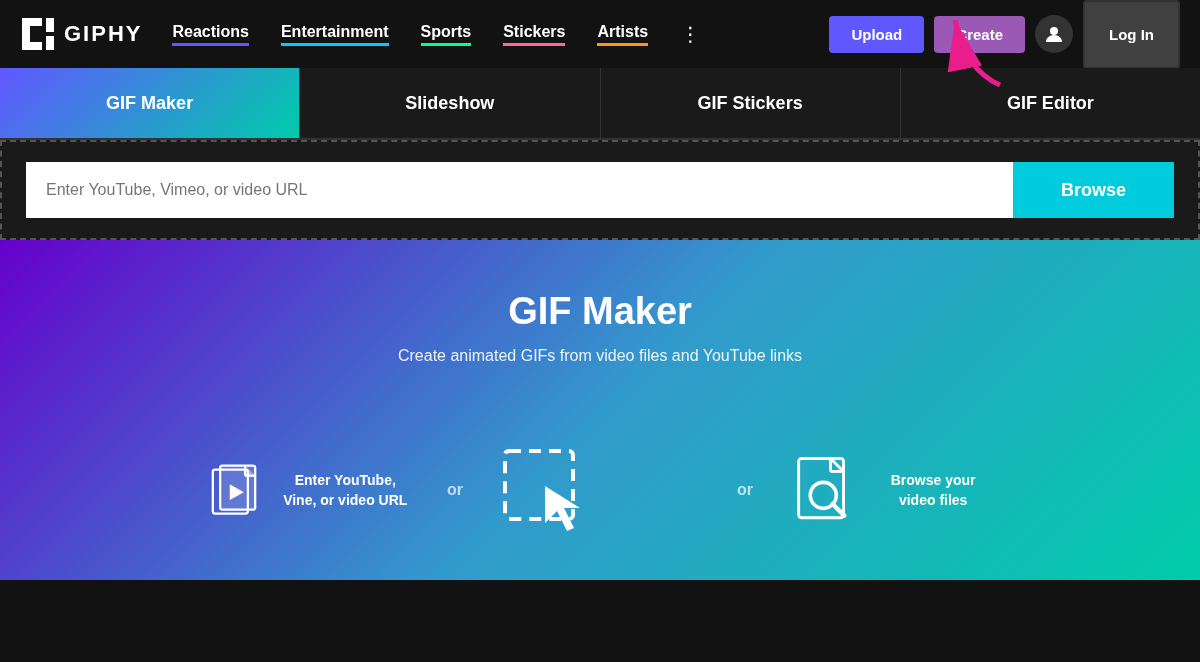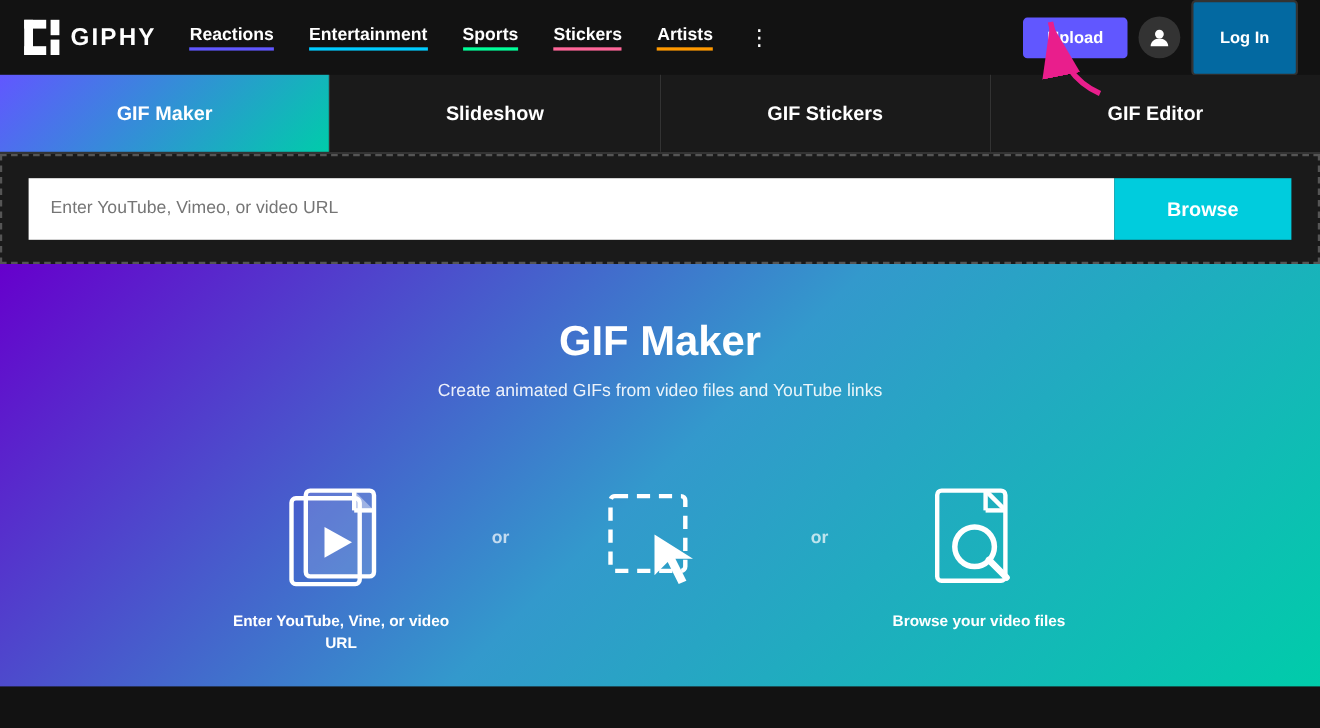--- a/index.html
+++ b/index.html
@@ -88,21 +88,21 @@
       width: 38px;
       height: 38px;
       display: flex;
       align-items: center;
       justify-content: center;
       cursor: pointer;
       color: white;
       font-size: 18px;
     }
     .login-btn {
-      background: #0369a1;
+      background: #404040;
       color: white;
       border: 2px solid #333;
       border-radius: 4px;
       padding: 24px 24px;
       font-size: 15px;
       font-weight: 600;
       cursor: pointer;
     }
 
     
@@ -187,21 +187,21 @@
     }
     .icons-row {
       display: flex;
       align-items: flex-start;
       gap: 0;
       width: 780px;
       justify-content: space-between;
     }
     .icon-block {
       display: flex;
-      flex-direction: column;
+      flex-direction: row;
       align-items: center;
       gap: 14px;
       width: 200px;
     }
     .icon-block .icon-svg {
       width: 100px;
       height: 100px;
     }
     .icon-block .icon-label {
       color: white;
@@ -239,20 +239,21 @@
     <div class="nav-links">
       <a class="nav-link reactions">Reactions</a>
       <a class="nav-link entertainment">Entertainment</a>
       <a class="nav-link sports">Sports</a>
       <a class="nav-link stickers">Stickers</a>
       <a class="nav-link artists">Artists</a>
       <button class="dots-btn">⋮</button>
     </div>
     <div class="nav-right">
       <button class="upload-btn">Upload</button>
+      <button class="create-btn">Create</button>
       <button class="avatar-btn">
         <svg width="20" height="20" viewBox="0 0 20 20">
           <circle cx="10" cy="7" r="4" fill="white"></circle>
           <path d="M2 18c0-4 3.6-7 8-7s8 3 8 7" fill="white"></path>
         </svg>
       </button>
       <button class="login-btn">Log In</button>
     </div>
   </nav>
 

